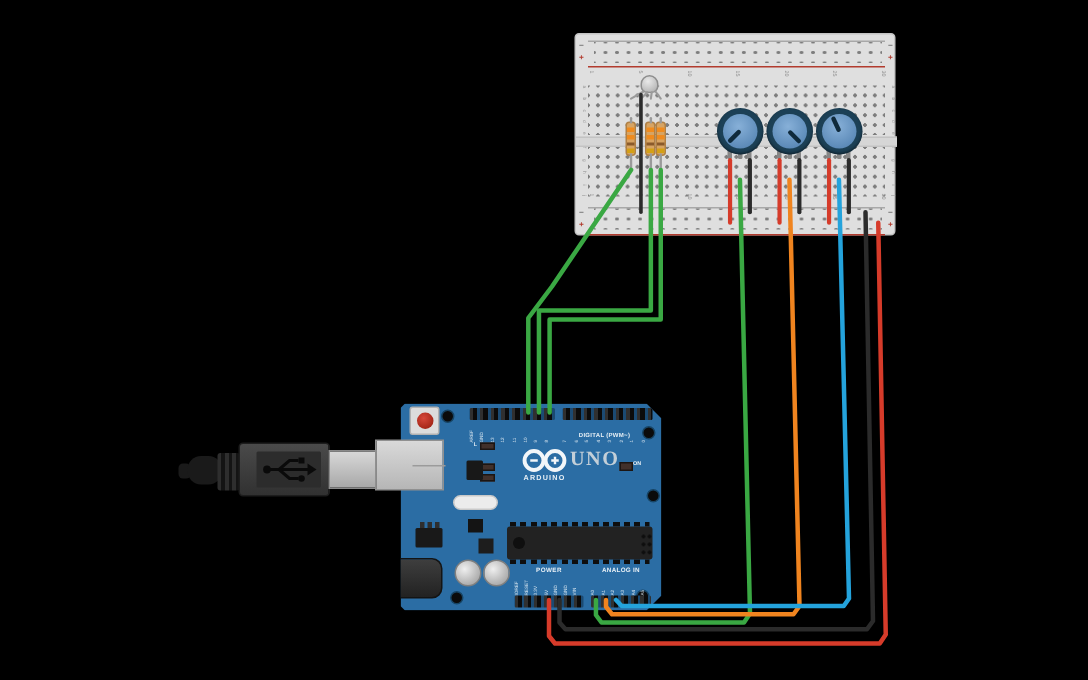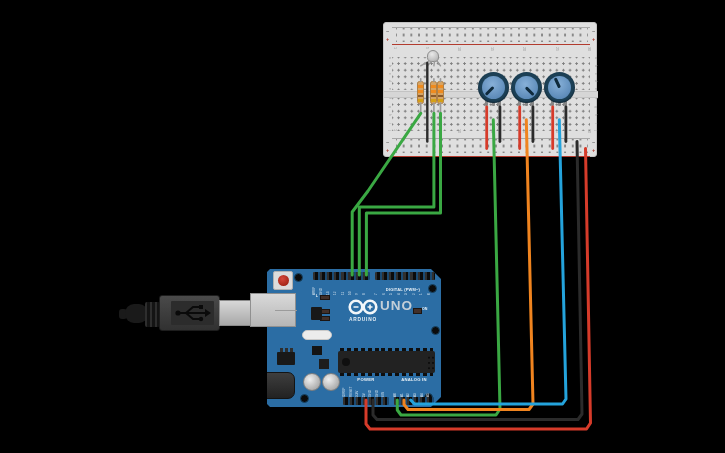--- a/index.html
+++ b/index.html
@@ -228,21 +228,21 @@
     <div class="abs" style="left:44px;top:38px;width:11px;height:13px;background:#181818;border-radius:1px;"></div>
 
     <svg class="abs" style="left:76px;top:27px;" width="40" height="22" viewBox="0 0 40 22">
       <circle cx="13" cy="11" r="6.3" fill="none" stroke="#f2f6f9" stroke-width="2.6"></circle>
       <circle cx="27" cy="11" r="6.3" fill="none" stroke="#f2f6f9" stroke-width="2.6"></circle>
       <line x1="10.5" y1="11" x2="15.5" y2="11" stroke="#f2f6f9" stroke-width="1.6"></line>
       <line x1="24.5" y1="11" x2="29.5" y2="11" stroke="#f2f6f9" stroke-width="1.6"></line>
       <line x1="27" y1="8.5" x2="27" y2="13.5" stroke="#f2f6f9" stroke-width="1.6"></line>
     </svg>
     <div class="boardtext" style="left:74px;top:49px;width:44px;font-size:4.8px;text-align:center;letter-spacing:.8px;">ARDUINO</div>
-    <div class="boardtext" style="left:113px;top:30px;font-size:13.5px;color:#c3cfd8;letter-spacing:1px;">UNO</div>
+    <div class="boardtext" style="left:113px;top:30px;font-size:13.5px;color:#c3cfd8;letter-spacing:1px;font-family:Liberation Serif, serif;">UNO</div>
 
     <div class="ledrect" style="left:146px;top:39px;width:7px;"></div>
     <div class="boardtext" style="left:155px;top:39px;font-size:3.6px;">ON</div>
 
     <div class="mount" style="left:27px;top:3.5px;"></div>
     <div class="mount" style="left:161px;top:14.5px;"></div>
     <div class="mount" style="left:164px;top:56.5px;"></div>
     <div class="mount" style="left:32.5px;top:125px;"></div>
     <div class="mount" style="left:157px;top:124px;"></div>
 

